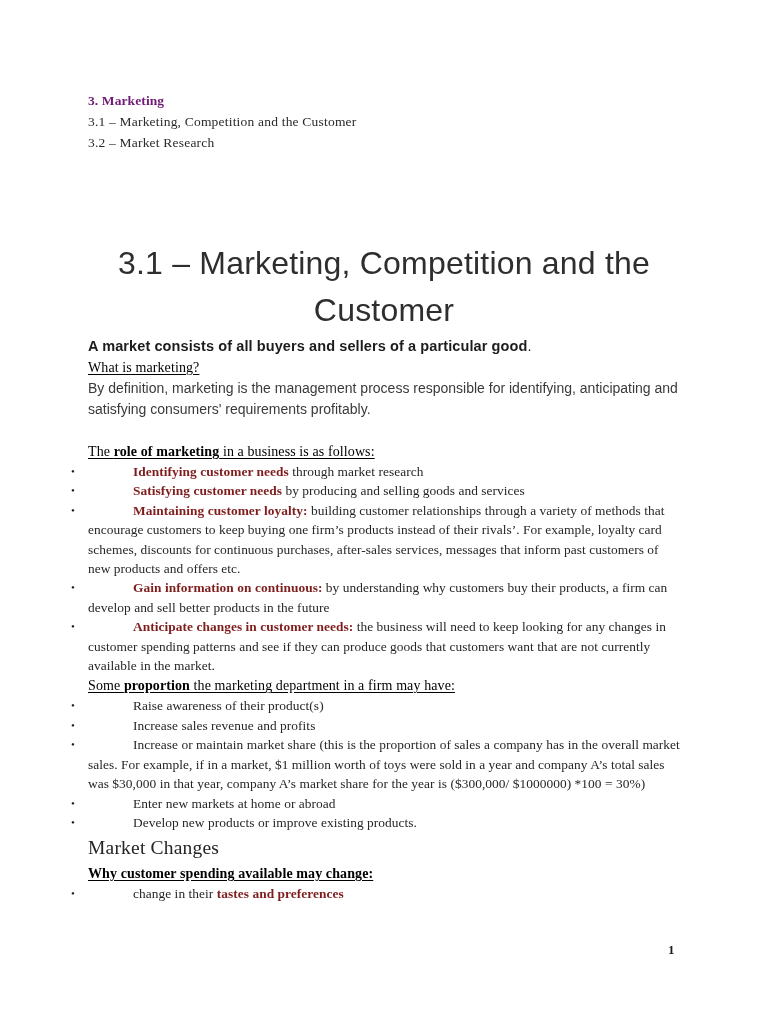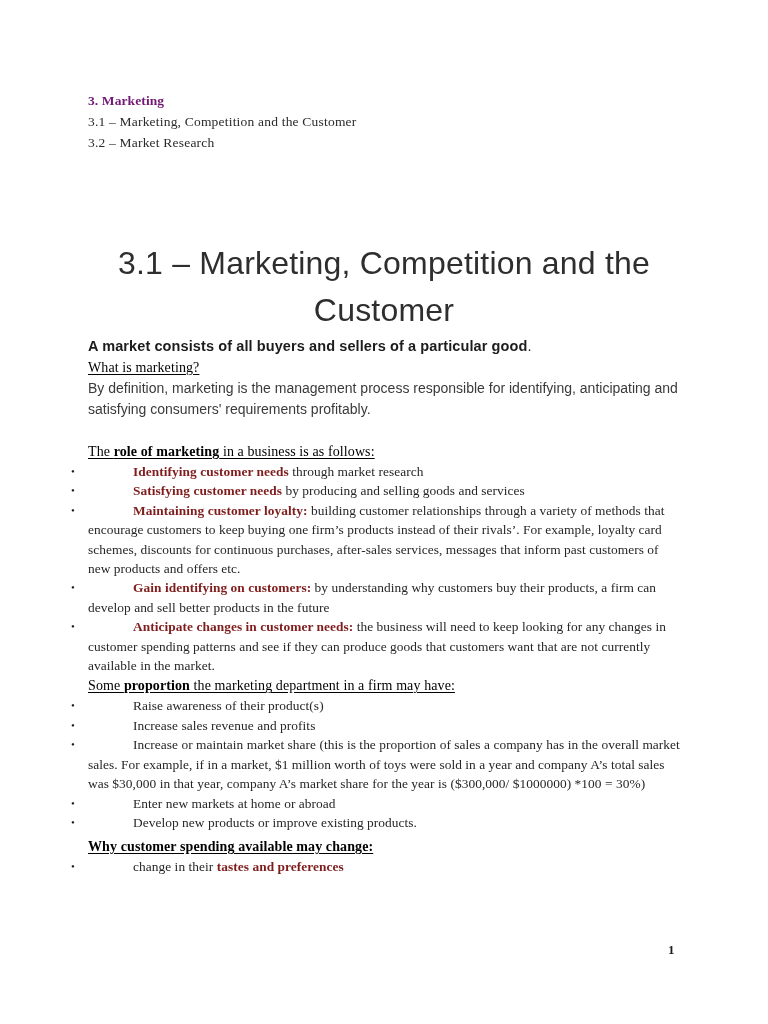--- a/index.html
+++ b/index.html
@@ -177,36 +177,37 @@
     <div class="sans-para">By definition, marketing is the management process responsible for identifying, anticipating and satisfying consumers' requirements profitably.</div>
 
     <div class="gap-md"></div>
 
     <div class="underline-line"><span>The </span><b>role of marketing</b><span> in a business is as follows:</span></div>
 
     <ul class="bullets">
       <li><span class="dot">•</span><span class="first-indent"></span><b>Identifying customer needs</b><span> through market research</span></li>
       <li><span class="dot">•</span><span class="first-indent"></span><b>Satisfying customer needs</b><span> by producing and selling goods and services</span></li>
       <li><span class="dot">•</span><span class="first-indent"></span><b>Maintaining customer loyalty:</b><span> building customer relationships through a variety of methods that encourage customers to keep buying one firm’s products instead of their rivals’. For example, loyalty card schemes, discounts for continuous purchases, after-sales services, messages that inform past customers of new products and offers etc.</span></li>
-      <li><span class="dot">•</span><span class="first-indent"></span><b>Gain identifying on customers:</b><span> by understanding why customers buy their products, a firm can develop and sell better products in the future</span></li>
+      <li><span class="dot">•</span><span class="first-indent"></span><b>Gain information on continuous:</b><span> by understanding why customers buy their products, a firm can develop and sell better products in the future</span></li>
       <li><span class="dot">•</span><span class="first-indent"></span><b>Anticipate changes in customer needs:</b><span> the business will need to keep looking for any changes in customer spending patterns and see if they can produce goods that customers want that are not currently available in the market.</span></li>
     </ul>
 
     <div class="underline-line"><span>Some </span><b>proportion</b><span> the marketing department in a firm may have:</span></div>
 
     <ul class="bullets">
       <li><span class="dot">•</span><span class="first-indent"></span><span>Raise awareness of their product(s)</span></li>
       <li><span class="dot">•</span><span class="first-indent"></span><span>Increase sales revenue and profits</span></li>
       <li><span class="dot">•</span><span class="first-indent"></span><span>Increase or maintain market share (this is the proportion of sales a company has in the overall market sales. For example, if in a market, $1 million worth of toys were sold in a year and company A’s total sales was $30,000 in that year, company A’s market share for the year is ($300,000/ $1000000) *100 = 30%)</span></li>
       <li><span class="dot">•</span><span class="first-indent"></span><span>Enter new markets at home or abroad</span></li>
       <li><span class="dot">•</span><span class="first-indent"></span><span>Develop new products or improve existing products.</span></li>
     </ul>
 
     <div class="gap-xs"></div>
 
+    <div class="section-heading">Market Changes</div>
 
     <div class="gap-xs"></div>
 
     <div class="underline-line"><b>Why customer spending available may change:</b></div>
 
     <ul class="bullets">
       <li><span class="dot">•</span><span class="first-indent"></span><span>change in their </span><b>tastes and preferences</b></li>
     </ul>
 
   </div>

